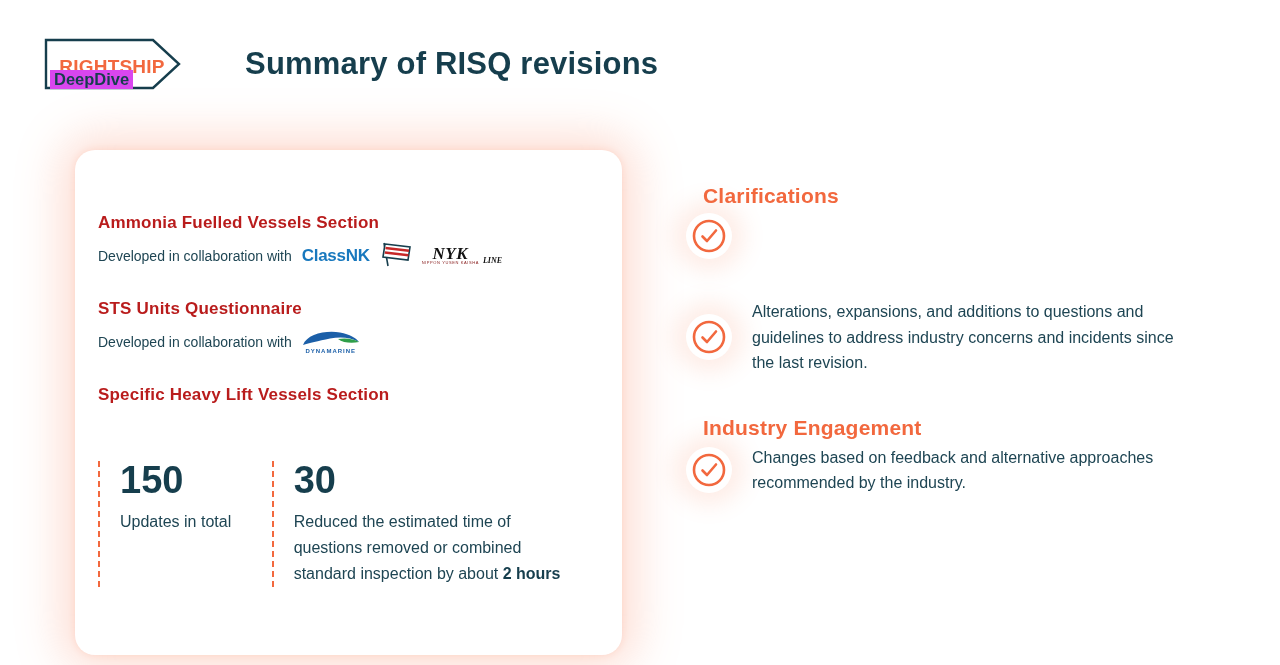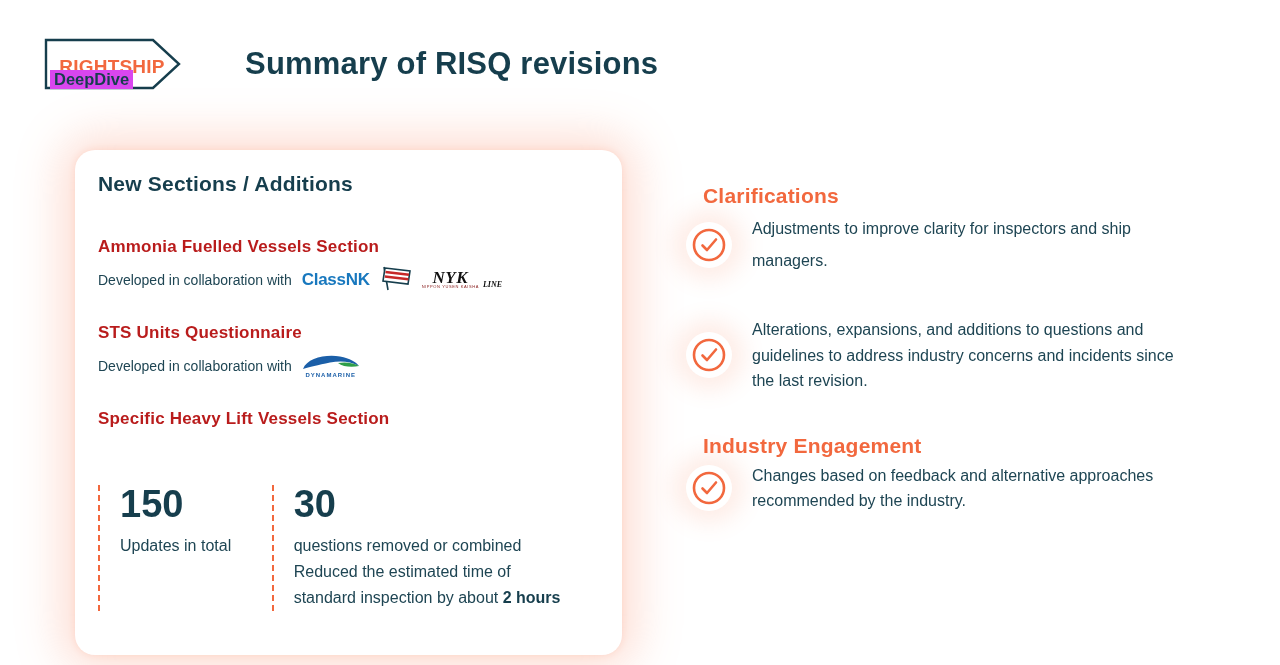--- a/index.html
+++ b/index.html
@@ -68,21 +68,20 @@
     <svg width="137" height="52" viewBox="0 0 137 52">
       <path d="M2,2 H109 L135,26 L109,50 H2 Z" fill="none" stroke="#163E4D" stroke-width="2.4" stroke-linejoin="miter"></path>
     </svg>
     <div class="logo-brand">RIGHTSHIP</div>
     <div class="logo-product">DeepDive</div>
   </div>
 
   <div class="page-title">Summary of RISQ revisions</div>
 
   <div class="card">
-    <div class="card-title">New Sections / Additions</div>
 
     <div class="sec-title first">Ammonia Fuelled Vessels Section</div>
     <div class="collab">
       <span class="collab-text">Developed in collaboration with</span>
       <span class="classnk">ClassNK</span>
       <span>
         <svg width="32" height="26" viewBox="0 0 32 26">
           <line x1="4" y1="2" x2="8" y2="25" stroke="#163E4D" stroke-width="1.6"></line>
           <polygon points="5,3 30,6 28,19 3,16" fill="#ffffff" stroke="#163E4D" stroke-width="1.6"></polygon>
           <line x1="5.5" y1="7" x2="29" y2="9.8" stroke="#C62828" stroke-width="2.4"></line>
@@ -113,40 +112,39 @@
     <div class="sec-title heavy-title">Specific Heavy Lift Vessels Section</div>
 
     <div class="stats">
       <div class="stat stat1">
         <div class="stat-value">150</div>
         <div class="stat-label">Updates in total</div>
       </div>
       <div class="stat stat2">
         <div class="stat-value">30</div>
         <div class="stat-label">
+          <div>Reduced the estimated time of</div>
           <div>questions removed or combined</div>
-          <div>Reduced the estimated time of</div>
           <div><span>standard inspection by about </span><span class="stat-bold">2 hours</span></div>
         </div>
       </div>
     </div>
   </div>
 
   <div class="rcol">
 
     <div class="r-item">
       <div class="r-heading">Clarifications</div>
       <div class="r-row">
         <div class="check-wrap">
           <svg width="36" height="36" viewBox="0 0 36 36">
             <circle cx="18" cy="18" r="15" fill="none" stroke="#F2683E" stroke-width="2.6"></circle>
             <path d="M11.5,18.5 L16,23 L25,12.5" fill="none" stroke="#F2683E" stroke-width="2.6" stroke-linecap="round" stroke-linejoin="round"></path>
           </svg>
         </div>
-        <div class="r-body lh-lg">Adjustments to improve clarity for inspectors and ship managers.</div>
       </div>
     </div>
 
     <div class="r-item">
       <div class="r-row">
         <div class="check-wrap">
           <svg width="36" height="36" viewBox="0 0 36 36">
             <circle cx="18" cy="18" r="15" fill="none" stroke="#F2683E" stroke-width="2.6"></circle>
             <path d="M11.5,18.5 L16,23 L25,12.5" fill="none" stroke="#F2683E" stroke-width="2.6" stroke-linecap="round" stroke-linejoin="round"></path>
           </svg>

